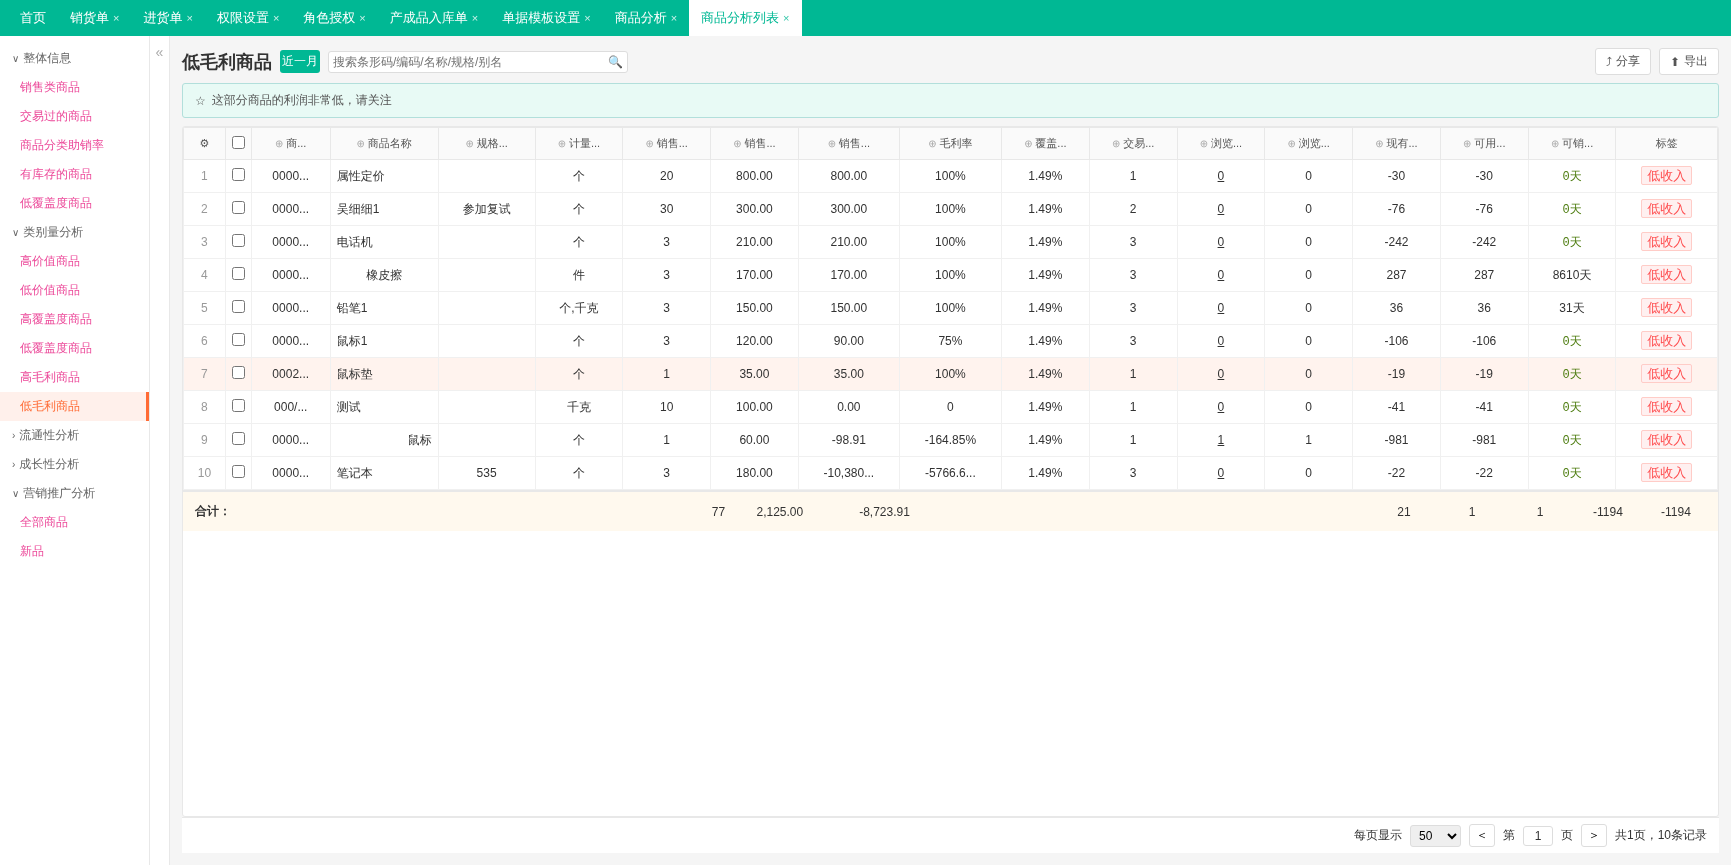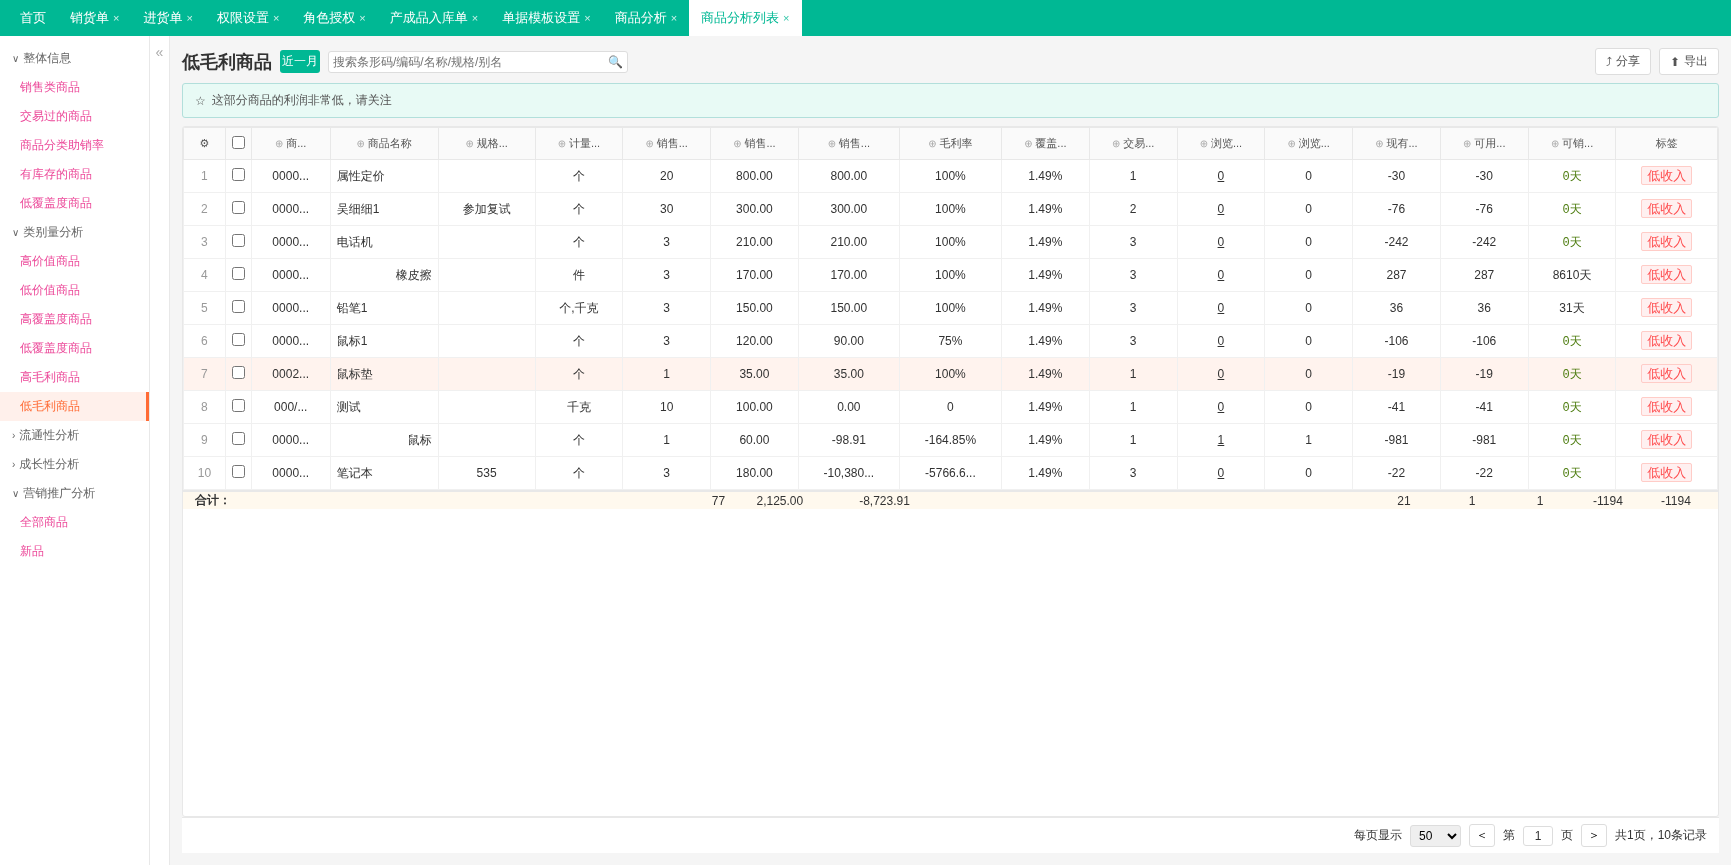--- a/index.html
+++ b/index.html
@@ -183,21 +183,21 @@
       text-decoration: underline;
       cursor: pointer;
       color: #333;
     }
     .zero-days { color: #4d7c0f; font-family: Liberation Mono, monospace; }
 
     
     .footer-totals {
       background: #fff9ee;
       border-top: 2px solid #e8e8e8;
-      padding: 0 12px;
+      padding: 11px 12px;
       display: flex;
       align-items: center;
       font-size: 12px;
       gap: 8px;
       position: sticky;
       bottom: 0;
     }
 
     
     .pagination-bar {
@@ -422,21 +422,21 @@
     <td>0</td>
     <td>-242</td>
     <td>-242</td>
     <td class="zero-days">0天</td>
     <td><span class="tag-badge">低收入</span></td>
   </tr>
               <tr>
     <td class="row-num">4</td>
     <td class="checkbox-cell"><input type="checkbox" style=""></td>
     <td>0000...</td>
-    <td style="text-align:right;">橡皮擦</td>
+    <td style="text-align:center;">橡皮擦</td>
     <td></td>
     <td>件</td>
     <td>3</td>
     <td>170.00</td>
     <td>170.00</td>
     <td>100%</td>
     <td>1.49%</td>
     <td>3</td>
     <td><span class="link-underline">0</span></td>
     <td>0</td>

